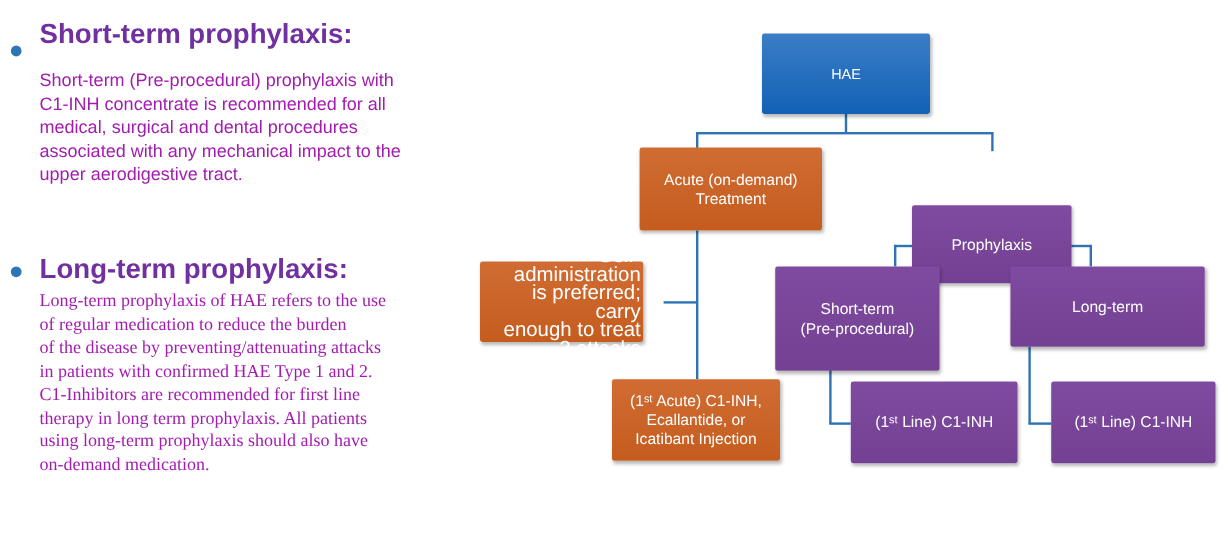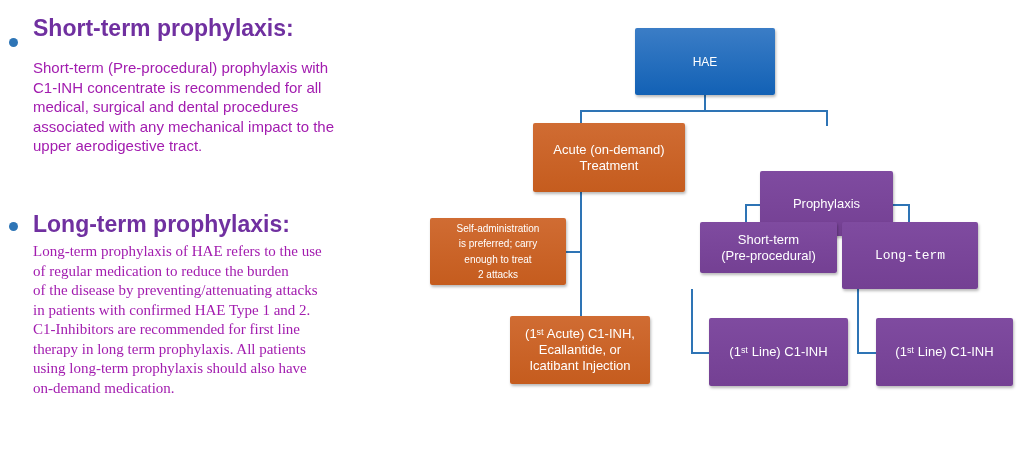--- a/index.html
+++ b/index.html
@@ -109,31 +109,31 @@
   <div class="connector" style="left:857px;top:289px;width:1.5px;height:64px;"></div>
   <div class="connector" style="left:857px;top:352px;width:19px;height:1.5px;"></div>
 
   <div class="node blue" style="left:635px;top:28px;width:140px;height:67px;">HAE</div>
 
   <div class="node orange" style="left:505px;top:123px;width:152px;height:69px;margin-left:28px;">Acute (on-demand)
 Treatment</div>
 
   <div class="node purple" style="left:760px;top:125px;width:133px;height:65px;margin-top:46px;">Prophylaxis</div>
 
-  <div class="node orange" style="left:430px;top:218px;width:136px;height:67px;font-size:10px;line-height:15.5px;">Self-administration
+  <div class="node orange" style="left:400px;top:218px;width:136px;height:67px;font-size:17px;line-height:15.5px;text-align:right;">Self-administration
 is preferred; carry
 enough to treat
 2 attacks</div>
 
   <div class="node orange" style="left:510px;top:316px;width:140px;height:68px;">(1ˢᵗ Acute) C1-INH,
 Ecallantide, or
 Icatibant Injection</div>
 
-  <div class="node purple" style="left:700px;top:222px;width:137px;height:51px;">Short-term
+  <div class="node purple" style="left:646px;top:222px;width:137px;height:87px;">Short-term
 (Pre-procedural)</div>
 
-  <div class="node purple" style="left:842px;top:222px;width:136px;height:67px;font-family:Liberation Mono, monospace;">Long-term</div>
+  <div class="node purple" style="left:842px;top:222px;width:162px;height:67px;">Long-term</div>
 
   <div class="node purple" style="left:709px;top:318px;width:139px;height:68px;">(1ˢᵗ Line) C1-INH</div>
 
   <div class="node purple" style="left:876px;top:318px;width:137px;height:68px;">(1ˢᵗ Line) C1-INH</div>
 
 </div>
 
 </body></html>

